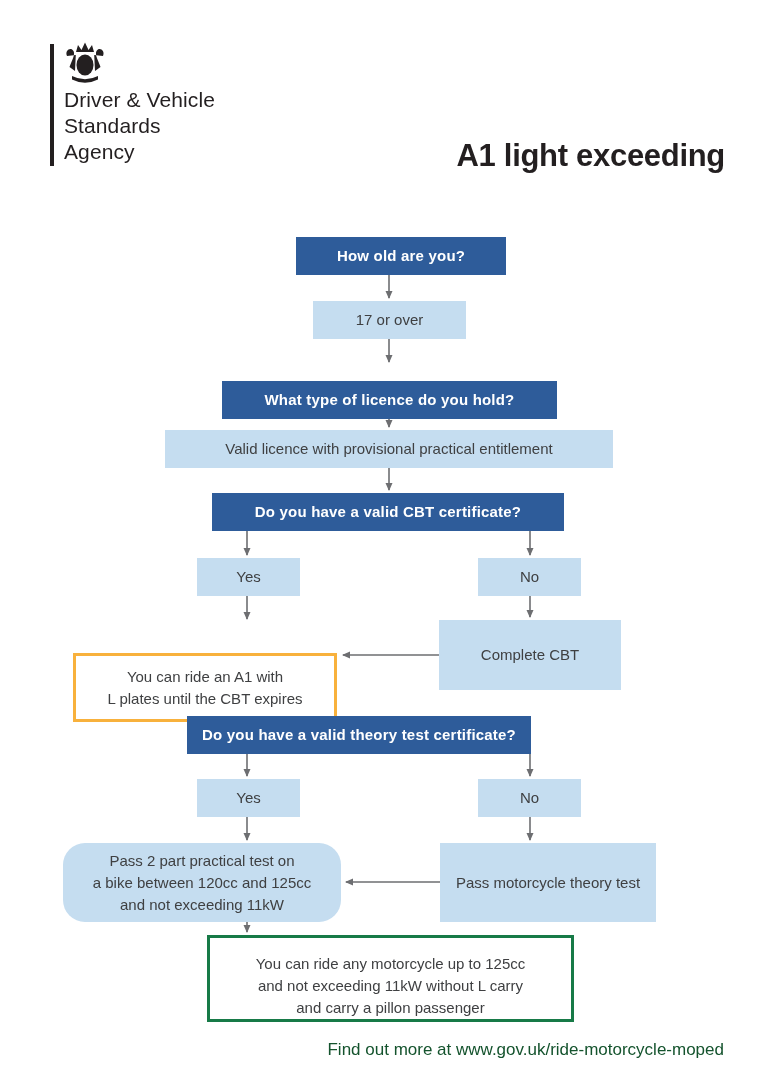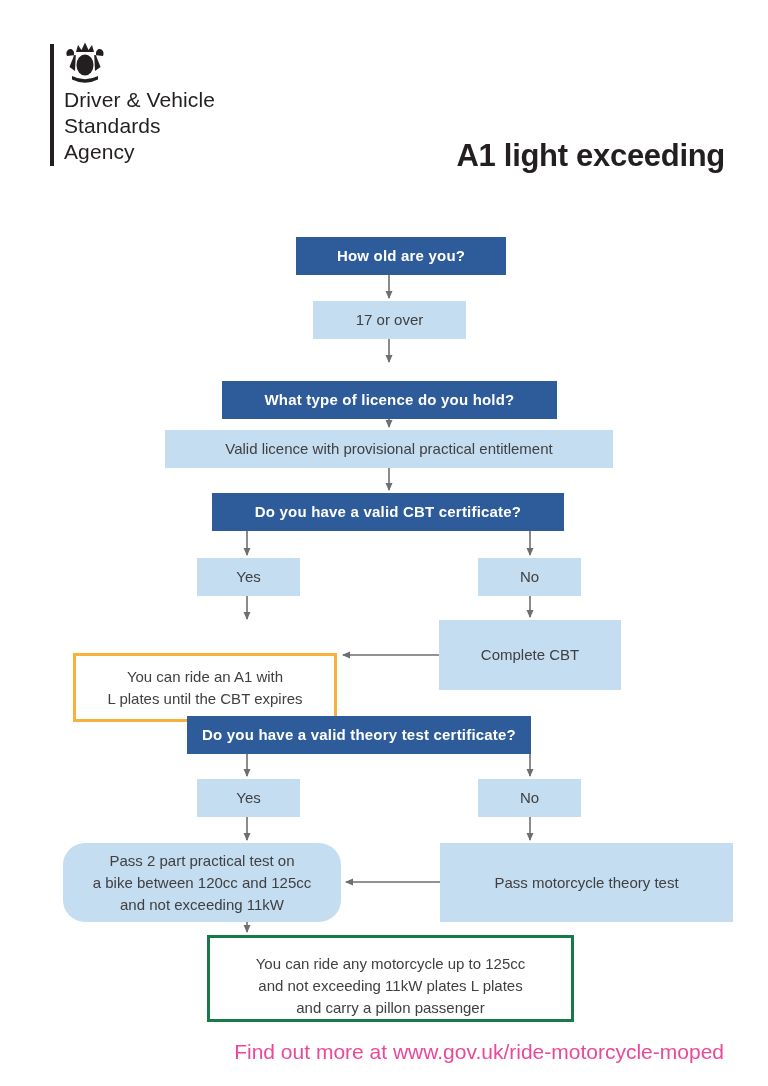--- a/index.html
+++ b/index.html
@@ -39,29 +39,29 @@
   .n-a-licence    { left:165px; top:430px; width:448px; height:38px; }
   .n-q-cbt        { left:212px; top:493px; width:352px; height:38px; }
   .n-a-cbt-yes    { left:197px; top:558px; width:103px; height:38px; }
   .n-a-cbt-no     { left:478px; top:558px; width:103px; height:38px; }
   .n-outcome-cbt  { left:73px;  top:622px; width:264px; height:69px;margin-top:31px; }
   .n-action-cbt   { left:439px; top:620px; width:182px; height:70px;align-items:center; }
   .n-q-theory     { left:187px; top:716px; width:344px; height:38px; }
   .n-a-theory-yes { left:197px; top:779px; width:103px; height:38px; }
   .n-a-theory-no  { left:478px; top:779px; width:103px; height:38px; }
   .n-practical    { left:63px;  top:843px; width:278px; height:79px;border-radius:22px; }
-  .n-theory-test  { left:440px; top:843px; width:293px; height:79px; }
+  .n-theory-test  { left:440px; top:843px; width:216px; height:79px; }
   .n-outcome-final{ left:207px; top:935px; width:367px; height:87px;justify-content:flex-end; }
 
   .arrows { position:absolute; left:0; top:0; width:768px; height:1086px; pointer-events:none; }
 
   
   .footer-note {
     position:absolute; right:44px; top:1040px;
-    font-size:21px; color:#ec4899; white-space:nowrap;
+    font-size:17px; color:#14532d; white-space:nowrap;
   }
 </style>
 </head>
 <body>
 
 <div class="canvas">
 
   <div class="logo-rule"></div>
   <svg class="crest" viewBox="0 0 46 45" fill="#231f20">
     <path d="M14 11 L16 4 L19.5 9 L23 1.5 L26.5 9 L30 4 L32 11 Z"></path>
@@ -143,18 +143,18 @@
   <div class="node answer n-practical">
     <div>Pass 2 part practical test on</div>
     <div>a bike between 120cc and 125cc</div>
     <div>and not exceeding 11kW</div>
   </div>
   <div class="node answer n-theory-test">
     <span>Pass motorcycle theory test</span>
   </div>
   <div class="node outcome-final n-outcome-final">
     <div>You can ride any motorcycle up to 125cc</div>
-    <div>and not exceeding 11kW plates L plates</div>
+    <div>and not exceeding 11kW without L carry</div>
     <div>and carry a pillon passenger</div>
   </div>
 
   <div class="footer-note">Find out more at www.gov.uk/ride-motorcycle-moped</div>
 </div>
 
 </body></html>

